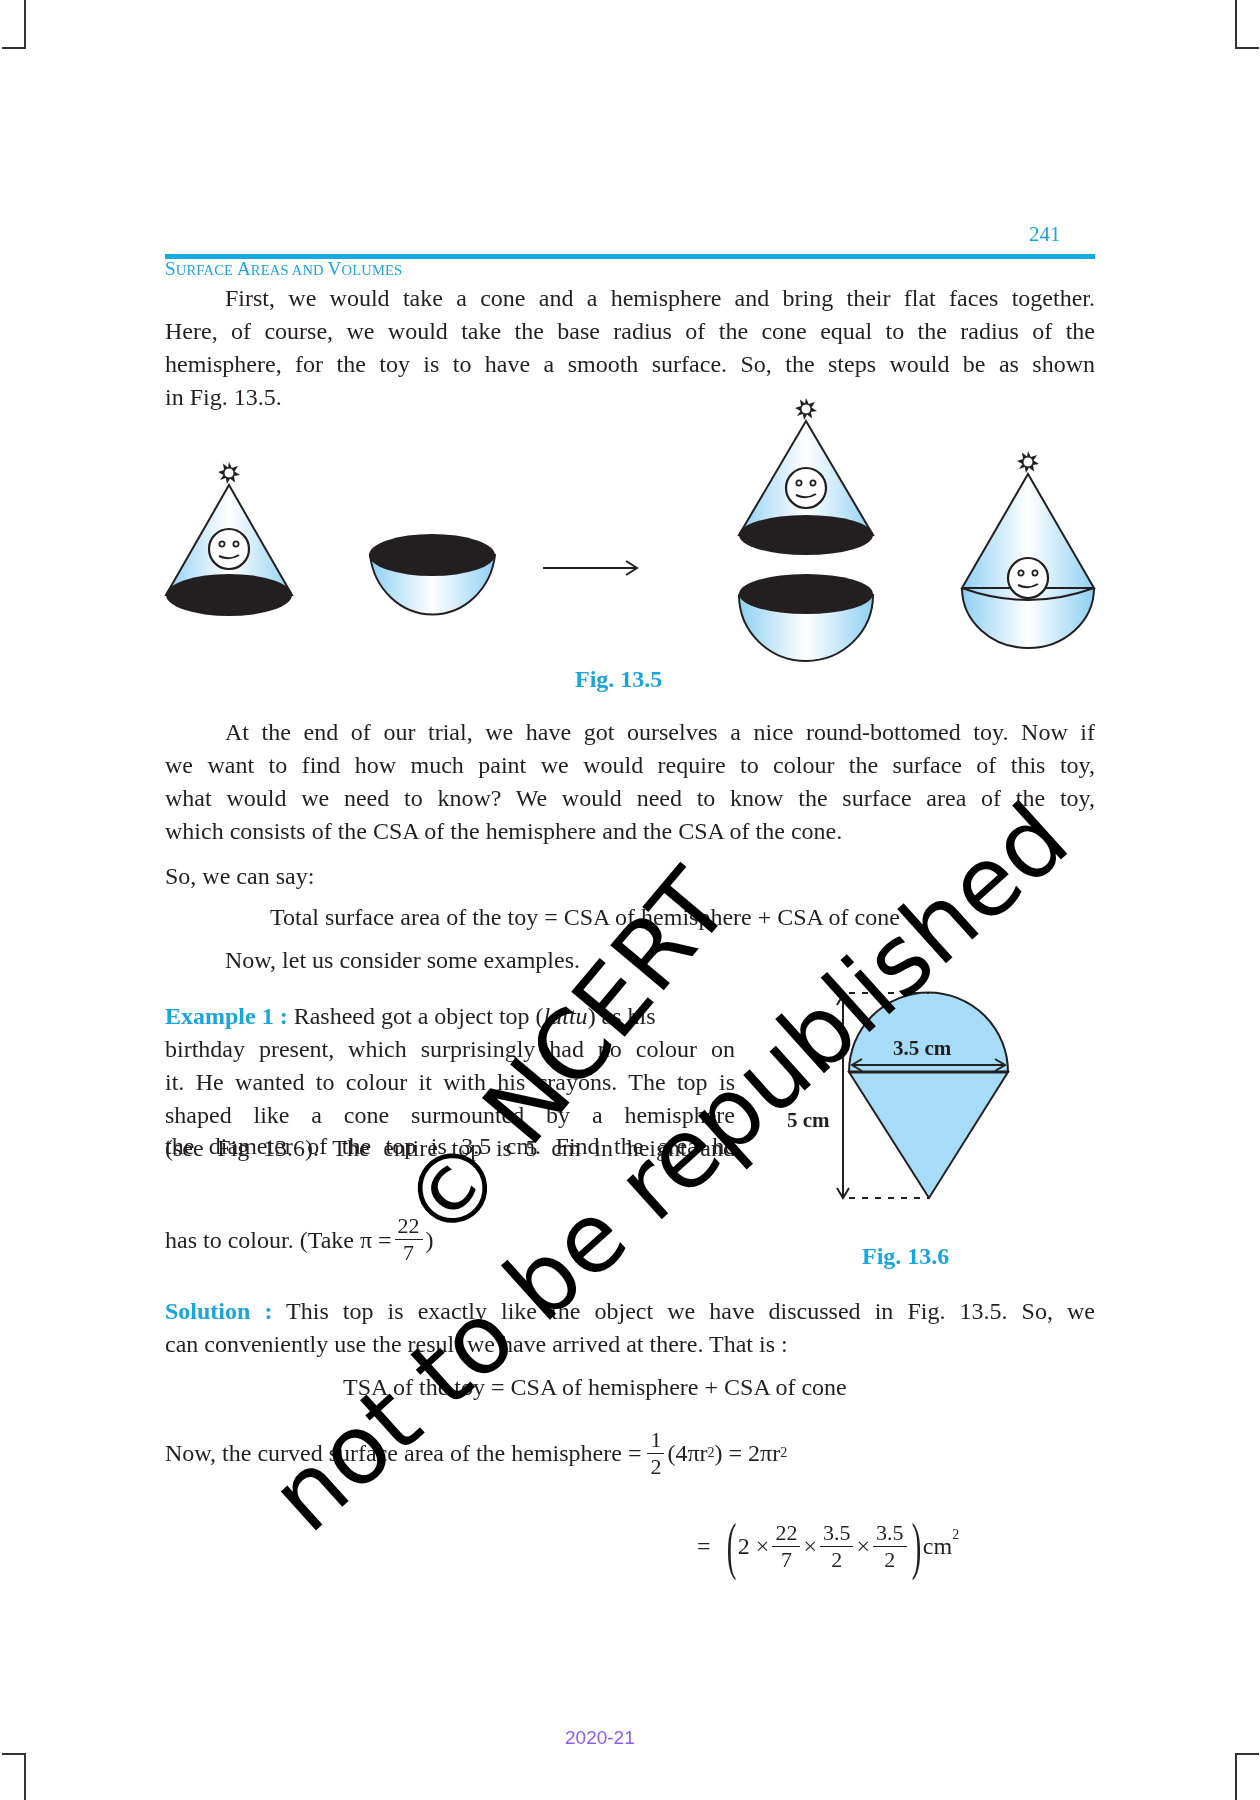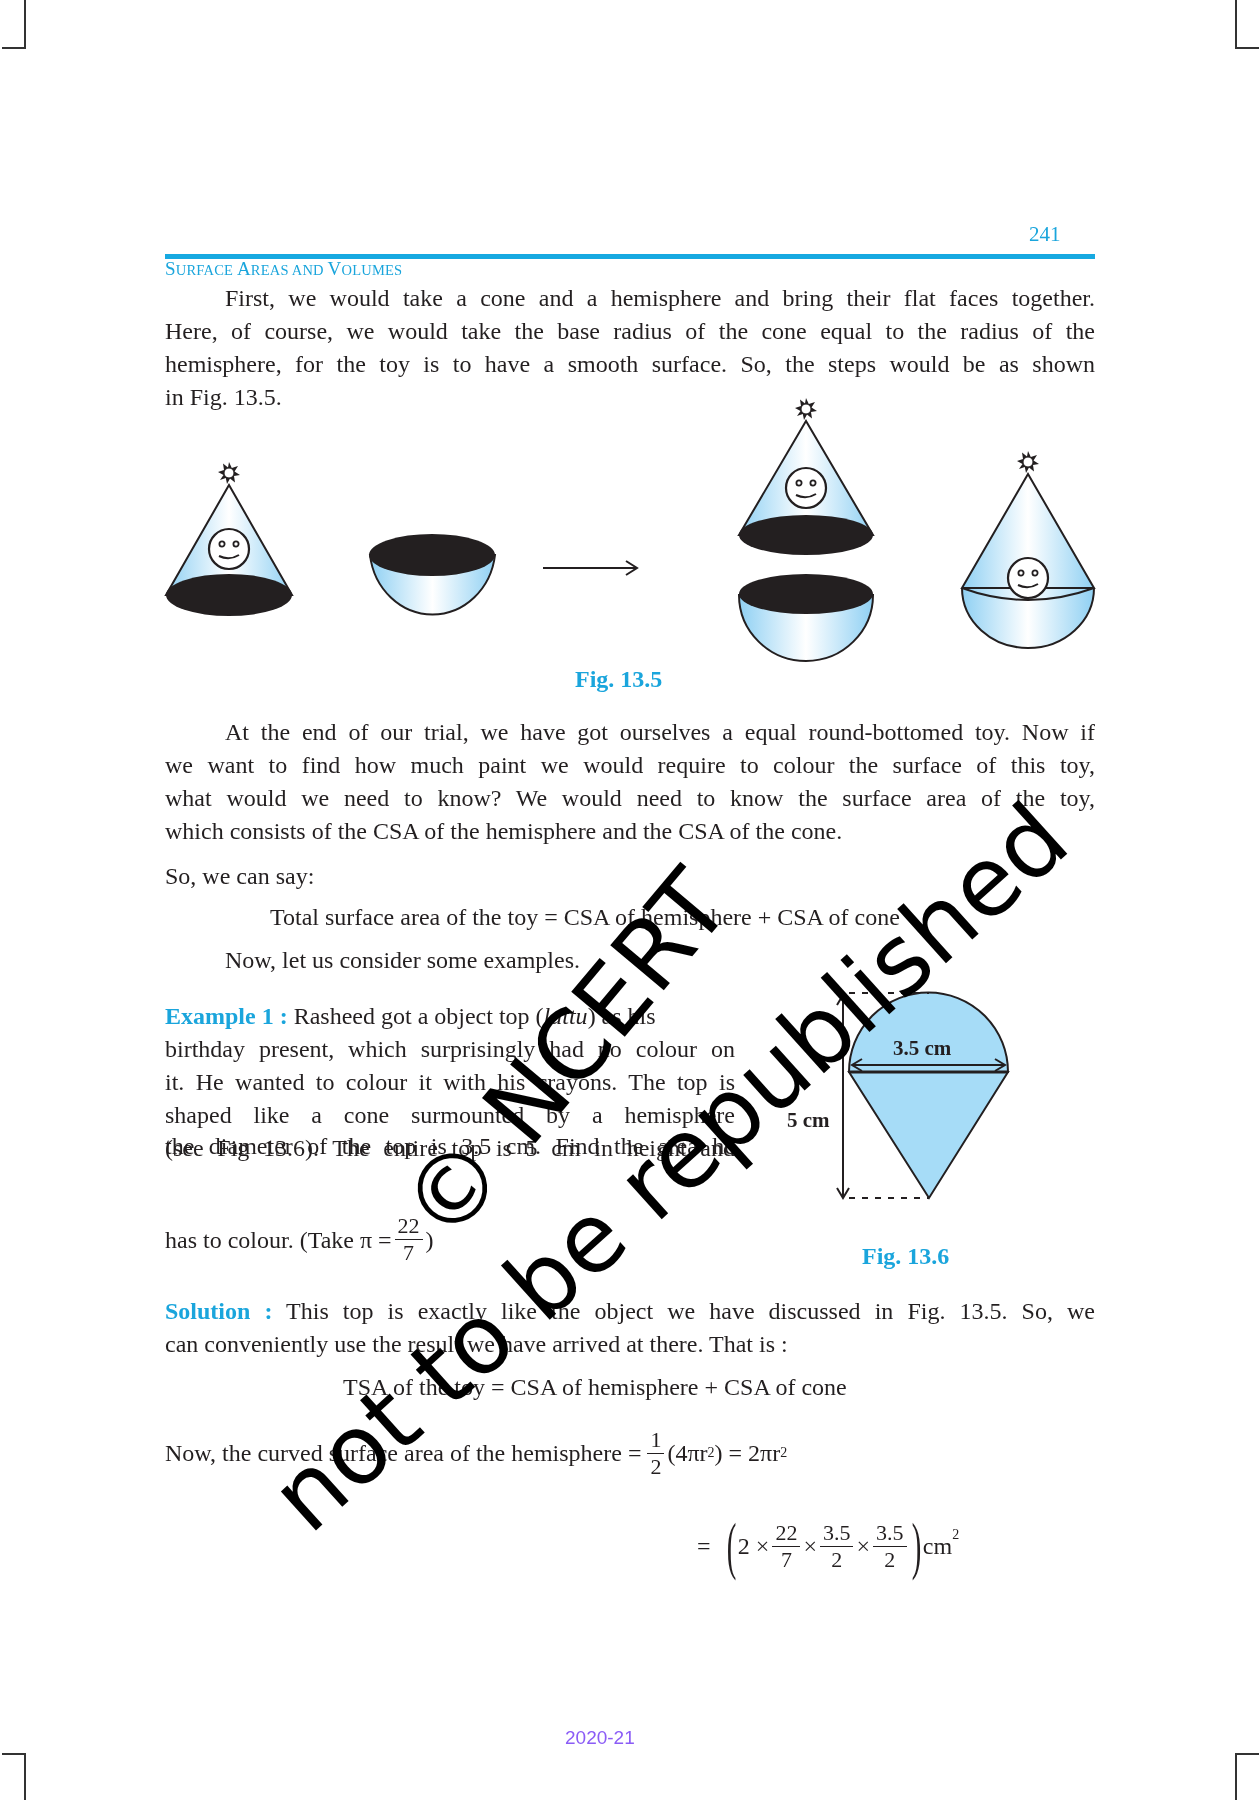--- a/index.html
+++ b/index.html
@@ -97,21 +97,21 @@
   <g>
     <path d="M 962 588 A 66 60 0 0 0 1094 588" fill="url(#coneGrad)" stroke="#231f20" stroke-width="2"></path>
     <polygon points="1028,474 962,588 1094,588" fill="url(#coneGrad)" stroke="#231f20" stroke-width="2"></polygon>
     <path d="M 962 588 Q 1028 612 1094 588" fill="none" stroke="#231f20" stroke-width="2"></path>
     <use href="#face" x="1028" y="578"></use>
     <use href="#star" x="1028" y="462"></use>
   </g>
 </svg>
 <div class="cap" style="left:575px;top:666px;">Fig. 13.5</div>
 
-<div class="line just" style="top:716px;padding-left:60px;width:870px;">At the end of our trial, we have got ourselves a equal round-bottomed toy. Now if</div>
+<div class="line just" style="top:716px;padding-left:60px;width:870px;">At the end of our trial, we have got ourselves a nice round-bottomed toy. Now if</div>
 <div class="line just" style="top:749px;">we want to find how much paint we would require to colour the surface of this toy,</div>
 <div class="line just" style="top:782px;">what would we need to know? We would need to know the surface area of the toy,</div>
 <div class="line" style="top:815px;">which consists of the CSA of the hemisphere and the CSA of the cone.</div>
 
 <div class="line" style="top:860px;">So, we can say:</div>
 <div class="line" style="top:901px;left:270px;width:auto;">Total surface area of the toy = CSA of hemisphere + CSA of cone</div>
 <div class="line" style="top:944px;left:225px;width:auto;text-align:center;">Now, let us consider some examples.</div>
 
 <div class="line" style="top:1000px;width:570px;display:flex;justify-content:space-between;">
   <span><span class="blue-bold">Example 1 :</span> <span>Rasheed got a object top (</span><i>lattu</i><span>) as his</span></span>

